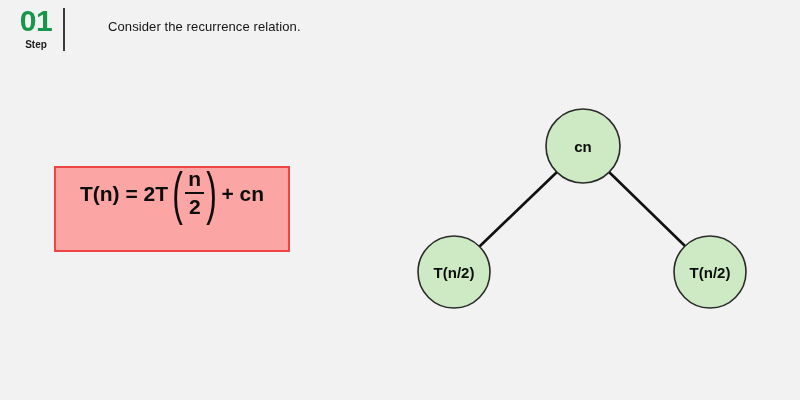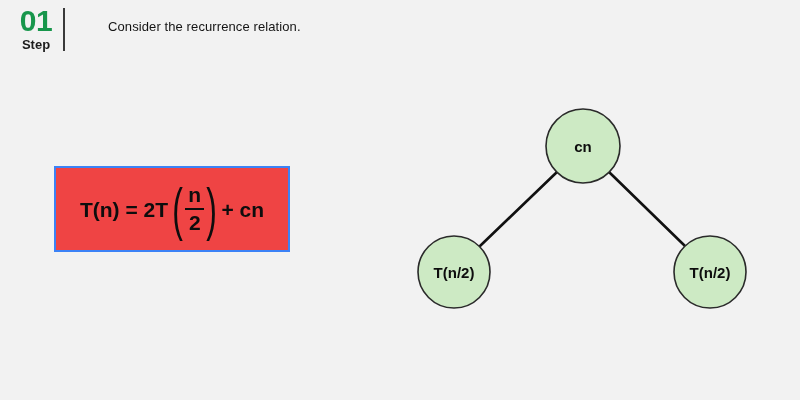--- a/index.html
+++ b/index.html
@@ -36,21 +36,21 @@
     text-align: center;
   }
   .step-number {
     font-size: 30px;
     font-weight: bold;
     line-height: 30px;
     color: #17964b;
     letter-spacing: -0.5px;
   }
   .step-label {
-    font-size: 13px;
+    font-size: 10px;
     font-weight: bold;
     line-height: 14px;
     color: #1c1c1c;
     margin-top: 2px;
   }
   .header-divider {
     position: absolute;
     left: 63px;
     top: 8px;
     width: 2px;
@@ -68,25 +68,25 @@
     margin-left: 30px;
   }
 
   
   .formula-box {
     position: absolute;
     left: 54px;
     top: 166px;
     width: 236px;
     height: 86px;
-    background: #ef4444;
-    border: 2px solid #3b82f6;
+    background: #fca5a5;
+    border: 2px solid #ef4444;
     box-sizing: border-box;
     display: flex;
-    align-items: center;
+    align-items: flex-start;
     justify-content: center;
   }
   .formula {
     display: flex;
     align-items: center;
     justify-content: center;
     font-size: 21px;
     font-weight: bold;
     color: #0d0d0d;
     line-height: 1;

